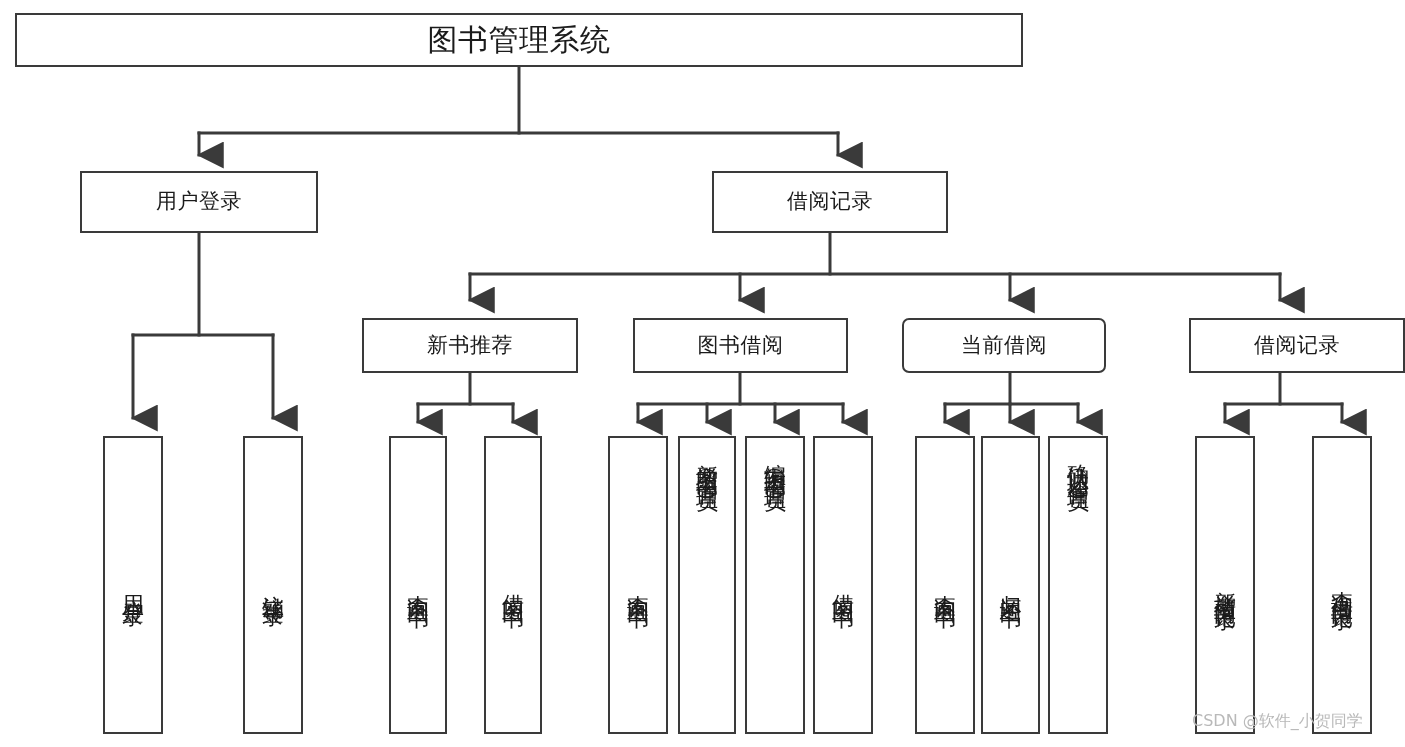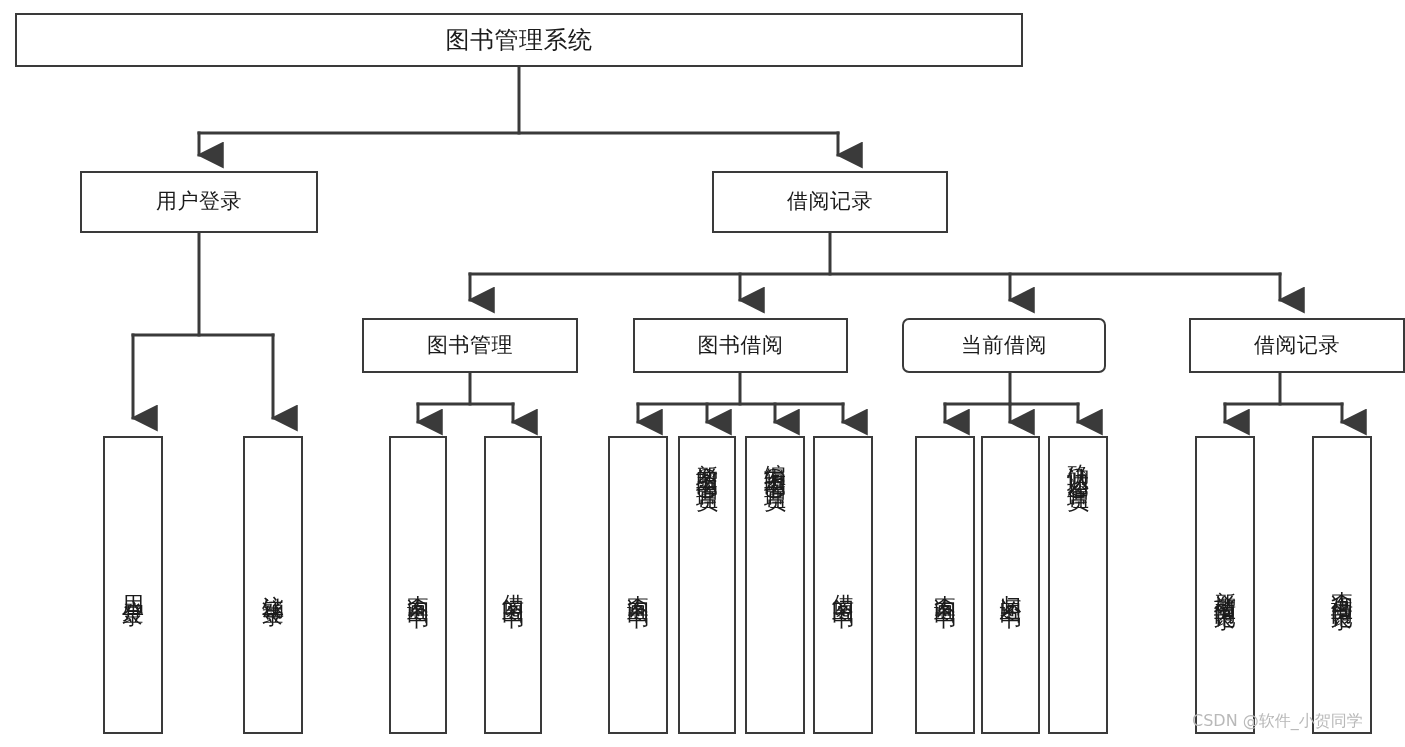--- a/index.html
+++ b/index.html
@@ -40,21 +40,21 @@
     line-height: 1.12;
     white-space: pre;
     text-align: center;
   }
   
   .node.horiz .lbl {
     font-size: 21px;
     letter-spacing: 0.5px;
   }
   .node.root .lbl {
-    font-size: 24px;
+    font-size: 30px;
   }
   
   .node.vert {
     align-items: flex-start;
     justify-content: center;
     padding-top: 8px;
   }
   .node.vert .lbl {
     writing-mode: vertical-rl;
     text-orientation: upright;
@@ -141,21 +141,21 @@
 
   <div class="node horiz" style="left:80px; top:171px; width:238px; height:62px;">
     <span class="lbl">用户登录</span>
   </div>
 
   <div class="node horiz" style="left:712px; top:171px; width:236px; height:62px;">
     <span class="lbl">借阅记录</span>
   </div>
 
   <div class="node horiz" style="left:362px; top:318px; width:216px; height:55px;">
-    <span class="lbl">图书管理</span>
+    <span class="lbl">新书推荐</span>
   </div>
 
   <div class="node horiz" style="left:633px; top:318px; width:215px; height:55px;">
     <span class="lbl">图书借阅</span>
   </div>
 
   <div class="node horiz" style="left:902px; top:318px; width:204px; height:55px;border-radius:7px;">
     <span class="lbl">当前借阅</span>
   </div>
 

